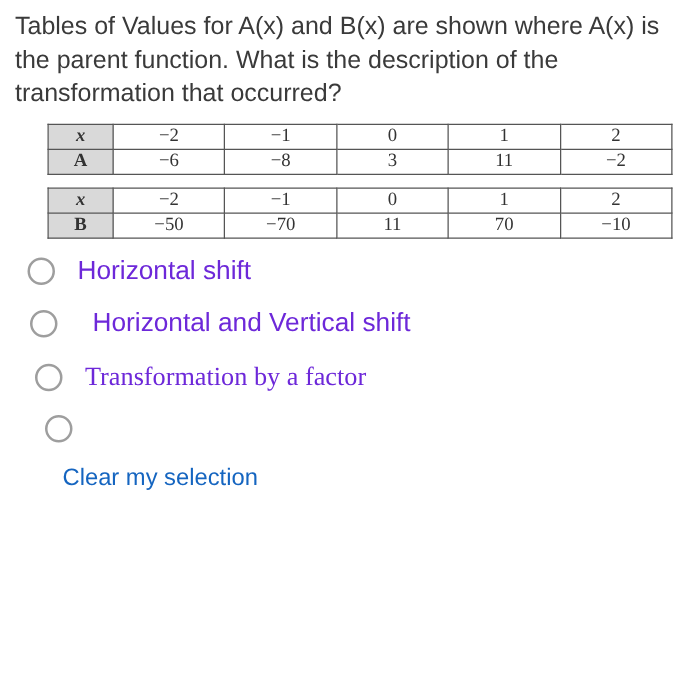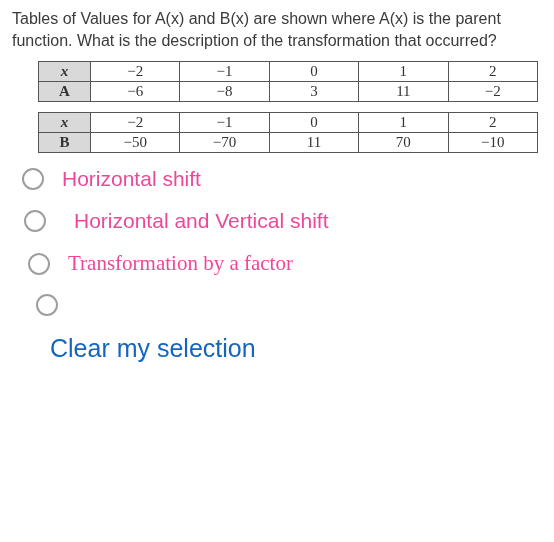--- a/index.html
+++ b/index.html
@@ -5,21 +5,21 @@
   * { box-sizing: border-box; }
   body {
     margin: 0;
     padding: 8px 12px;
     font-family: Arial, Helvetica, sans-serif;
     color: #333;
     width: 554px;
     background: #fff;
   }
   .question {
-    font-size: 16px;
+    font-size: 20px;
     line-height: 1.35;
     color: #3a3a3a;
     margin-bottom: 10px;
   }
   .tbl {
     border-collapse: collapse;
     margin: 6px 0 10px 26px;
     width: 500px;
     table-layout: fixed;
   }
@@ -46,28 +46,28 @@
     margin: 10px 0 18px 0;
   }
   .radio {
     width: 22px; height: 22px;
     border: 2px solid #9e9e9e;
     border-radius: 50%;
     flex: 0 0 22px;
   }
   .opt-label {
     font-size: 21px;
-    color: #ec4899;
+    color: #6d28d9;
   }
   .opt:nth-child(2) { margin-left: 2px; gap: 28px; }
   .opt:nth-child(3) { margin-left: 6px; font-family: Liberation Serif, serif; }
   .opt:nth-child(4) { margin-left: 14px; }
   .clear {
     color: #1565c0;
-    font-size: 25px;
+    font-size: 19px;
     margin-left: 38px;
     margin-top: 2px;
     cursor: pointer;
   }
 </style>
 </head>
 <body>
 
 <div class="question">Tables of Values for A(x) and B(x) are shown where A(x) is the parent function.  What is the description of the transformation that occurred?</div>
 

